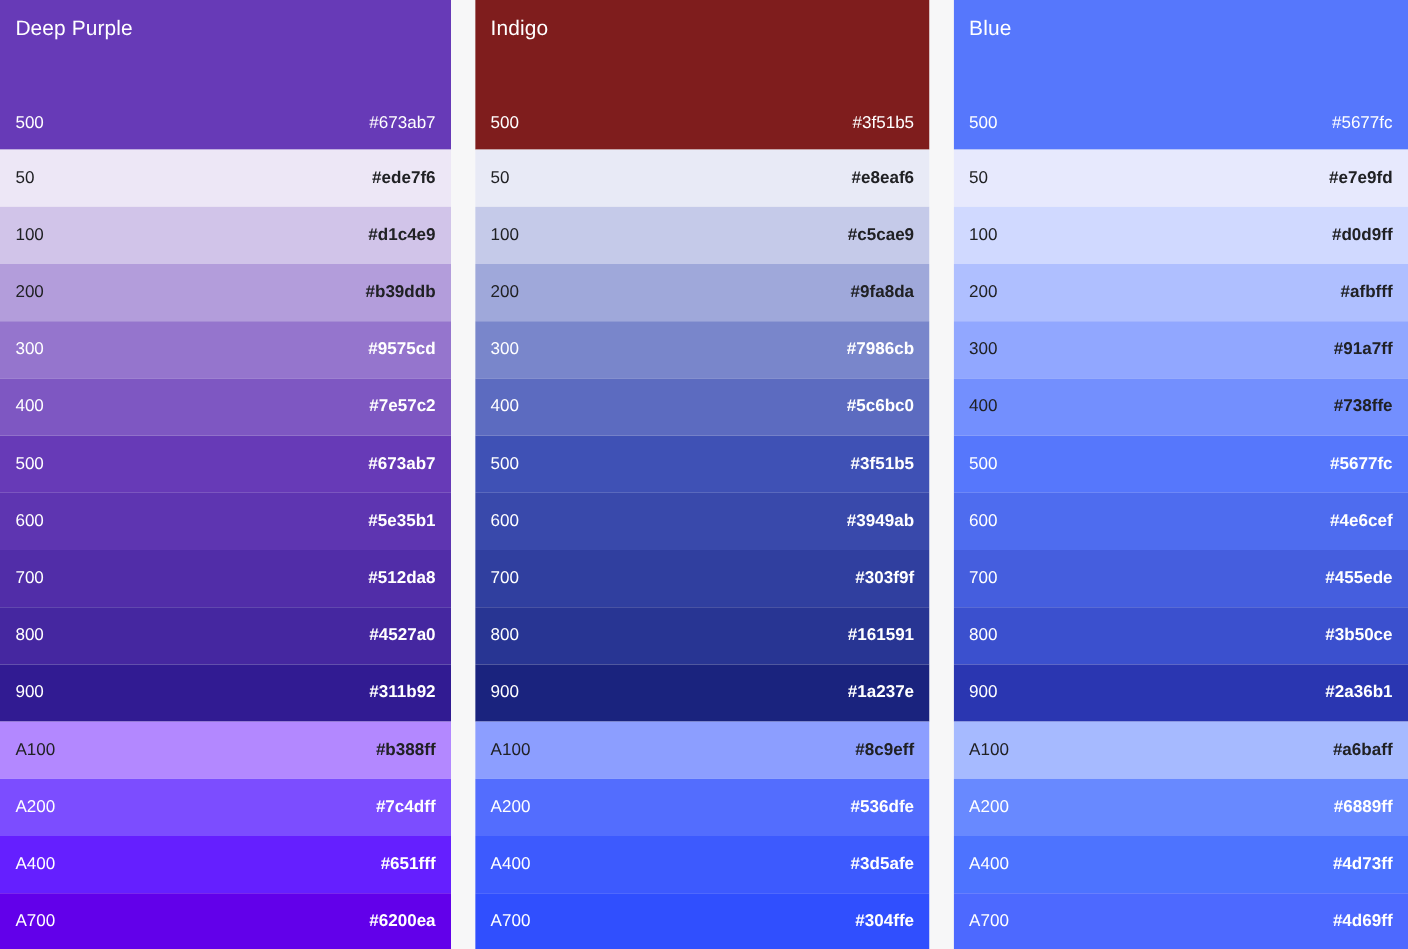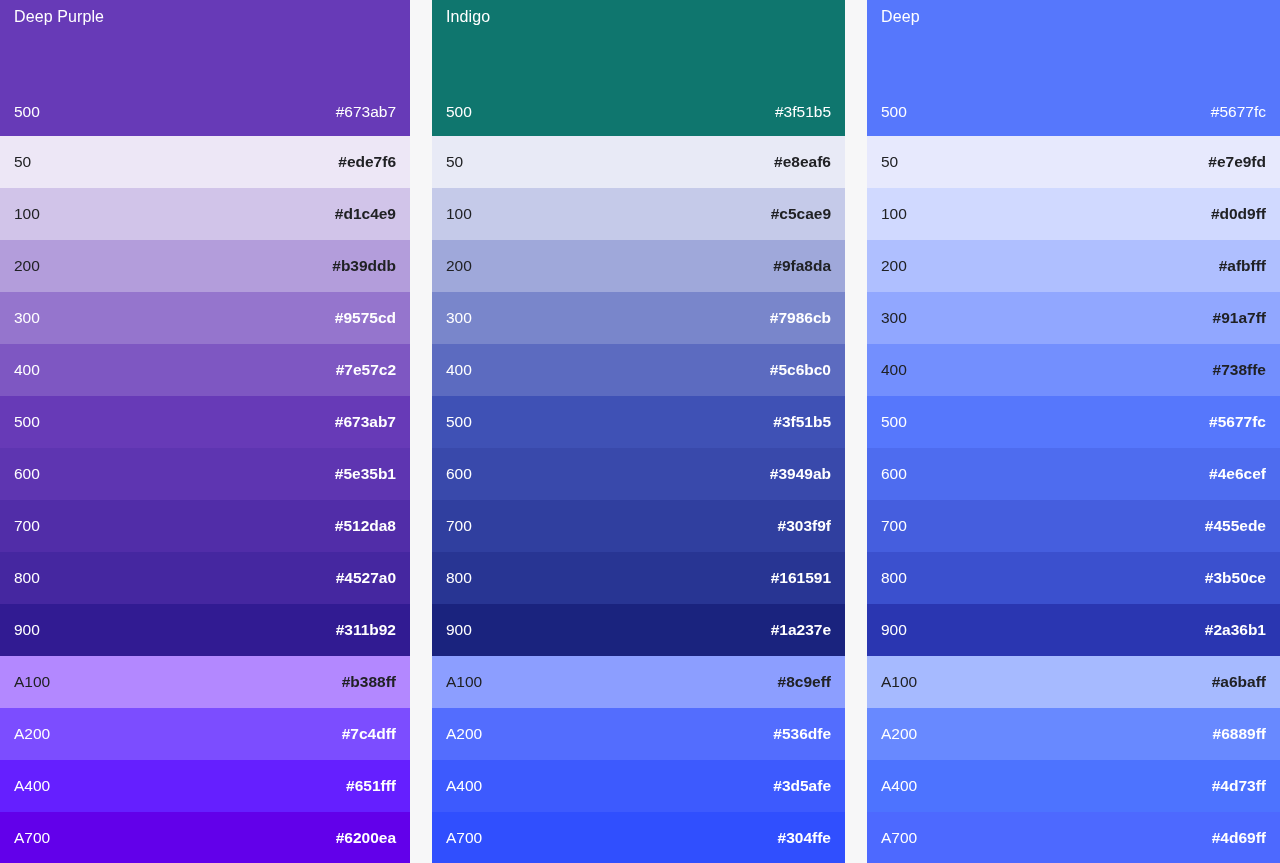--- a/index.html
+++ b/index.html
@@ -29,23 +29,23 @@
   .col-3 { width: 413px; flex: 0 0 413px; }
 
   .column-header {
     position: relative;
     height: 136px;
     flex: 0 0 136px;
     width: 100%;
   }
   .column-title {
     position: absolute;
-    top: 7px;
+    top: 17px;
     left: 14px;
-    font-size: 16px;
+    font-size: 19px;
     letter-spacing: 0.1px;
     line-height: 20px;
   }
   .header-row {
     position: absolute;
     bottom: 14px;
     left: 14px;
     right: 14px;
     display: flex;
     justify-content: space-between;
@@ -138,21 +138,21 @@
         <div class="swatch-row light-text" style="background: rgb(98, 0, 234);">
           <span class="swatch-name">A700</span>
           <span class="swatch-hex">#6200ea</span>
         </div>
       </div>
   </div>
 
   <div class="col-gap"></div>
 
   <div class="palette-column col-2">
-    <div class="column-header" style="background: #0f766e; color: rgb(255, 255, 255);">
+    <div class="column-header" style="background: #7f1d1d; color: rgb(255, 255, 255);">
       <div class="column-title">Indigo</div>
       <div class="header-row">
         <span>500</span>
         <span>#3f51b5</span>
       </div>
     </div>
     <div class="rows-container">
         <div class="swatch-row dark-text" style="background: rgb(232, 234, 246);">
           <span class="swatch-name">50</span>
           <span class="swatch-hex">#e8eaf6</span>
@@ -209,21 +209,21 @@
           <span class="swatch-name">A700</span>
           <span class="swatch-hex">#304ffe</span>
         </div>
       </div>
   </div>
 
   <div class="col-gap"></div>
 
   <div class="palette-column col-3">
     <div class="column-header" style="background: rgb(86, 119, 252); color: rgb(255, 255, 255);">
-      <div class="column-title">Deep</div>
+      <div class="column-title">Blue</div>
       <div class="header-row">
         <span>500</span>
         <span>#5677fc</span>
       </div>
     </div>
     <div class="rows-container">
         <div class="swatch-row dark-text" style="background: rgb(231, 233, 253);">
           <span class="swatch-name">50</span>
           <span class="swatch-hex">#e7e9fd</span>
         </div>

